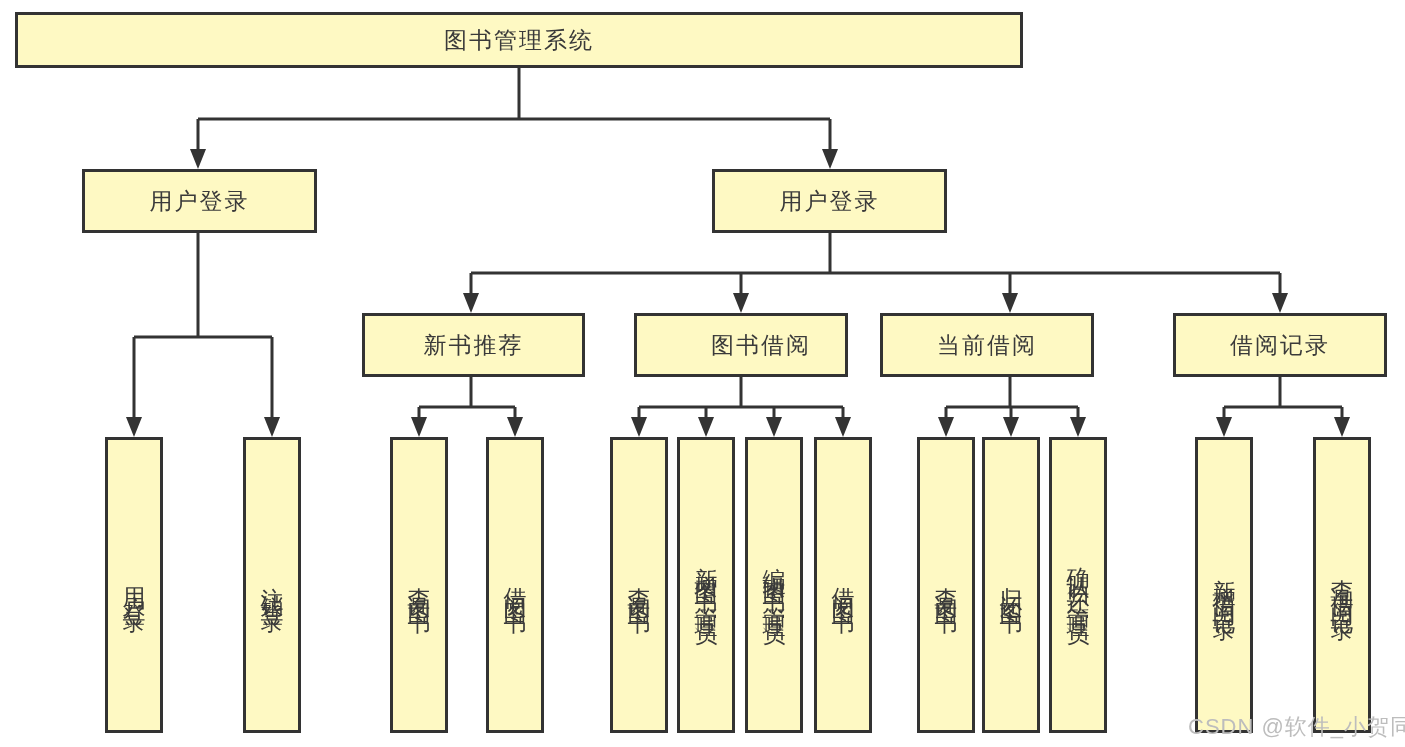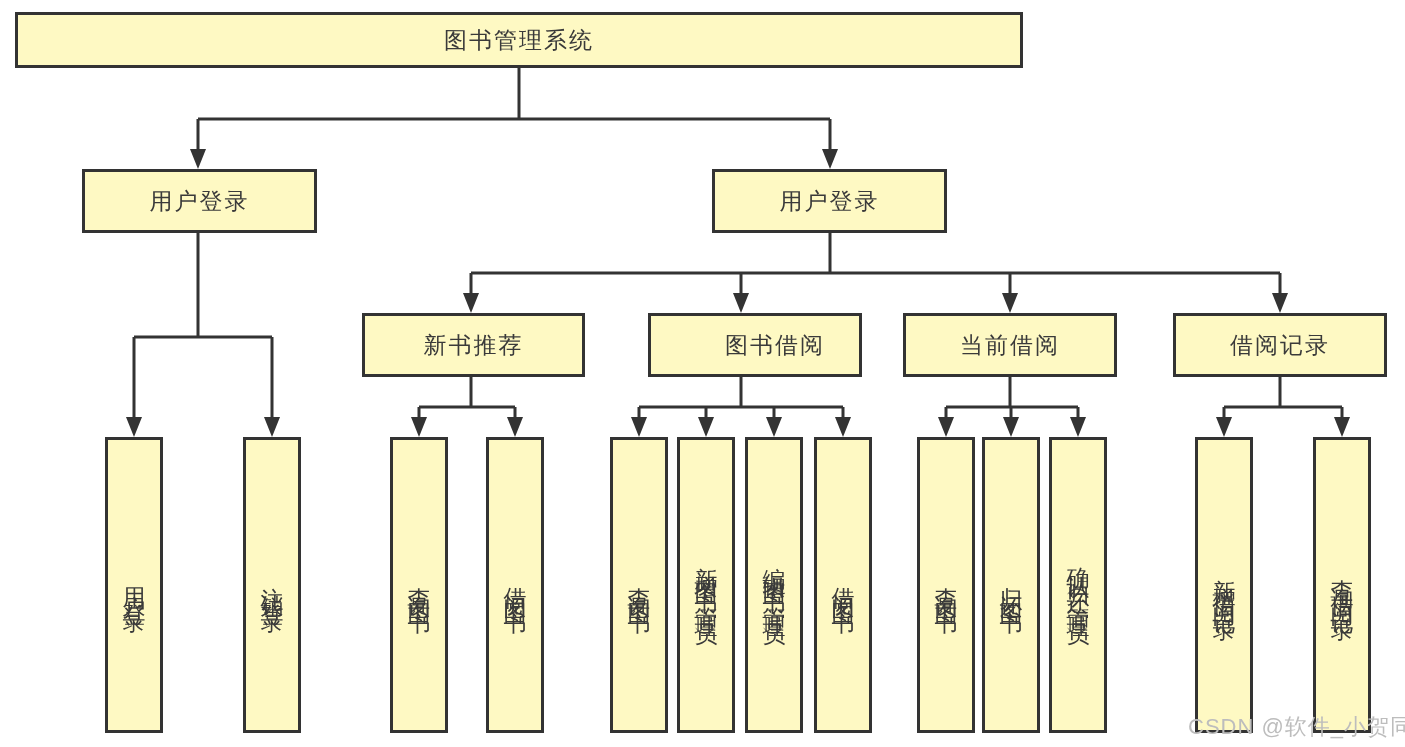--- a/index.html
+++ b/index.html
@@ -15,22 +15,22 @@
     display:flex;align-items:center;justify-content:center;
     color:#3a3a3a;font-size:23px;letter-spacing:2px;
     z-index:2;white-space:nowrap;
   }
   
   .root    {left:15px;  top:12px;  width:1008px;height:56px;}
   .lvl2-a  {left:82px;  top:169px; width:235px; height:64px;}
   .lvl2-b  {left:712px; top:169px; width:235px; height:64px;}
   .lvl3    {top:313px;height:64px;}
   .sub-0   {left:362px; width:223px;}
-  .sub-1   {left:648px; width:214px;padding-left:40px;}
-  .sub-2   {left:903px; width:214px;}
+  .sub-1   {left:634px; width:214px;padding-left:40px;}
+  .sub-2   {left:880px; width:214px;}
   .sub-3   {left:1173px;width:214px;}
   
   .leaf{top:437px;width:58px;height:296px;letter-spacing:normal;}
   .leaf span{
     writing-mode:vertical-rl;text-orientation:mixed;
     line-height:1;letter-spacing:8px;font-size:23px;color:#3a3a3a;
   }
   .leaf-0 {left:105px;} .leaf-1 {left:243px;}
   .leaf-2 {left:390px;} .leaf-3 {left:486px;}
   .leaf-4 {left:610px;} .leaf-5 {left:677px;}

